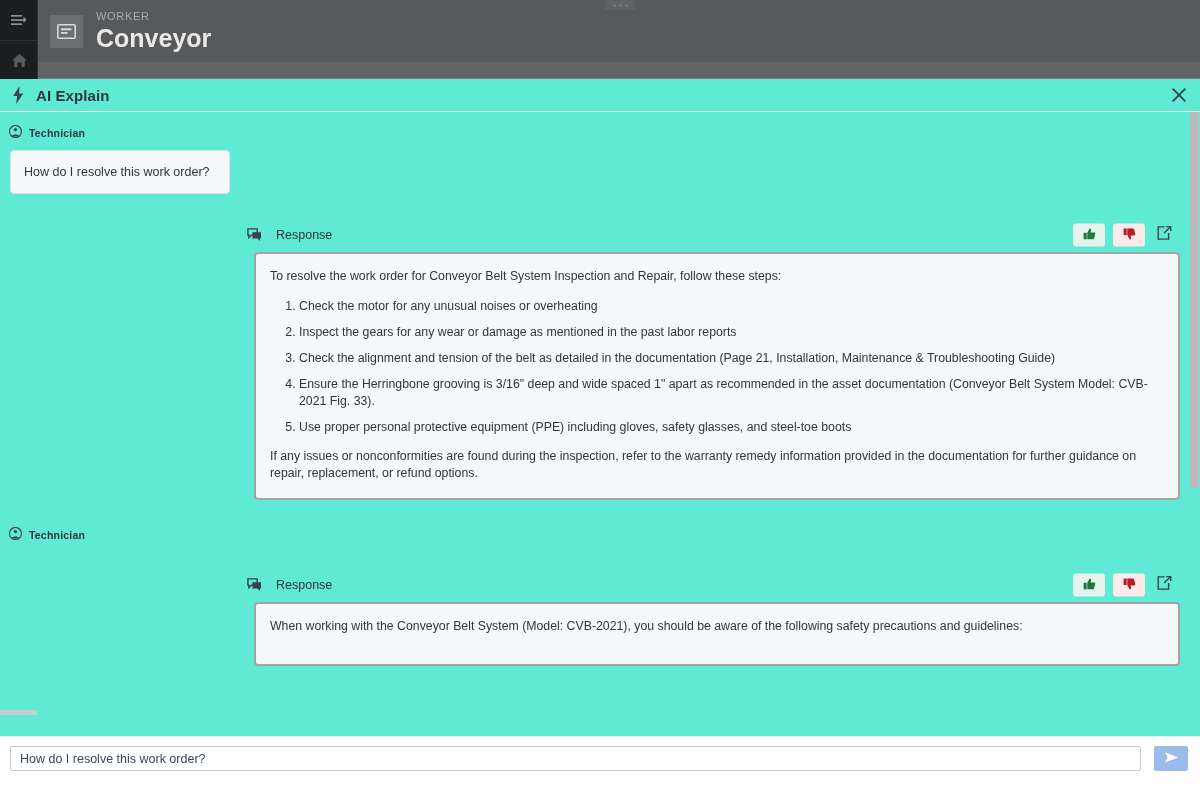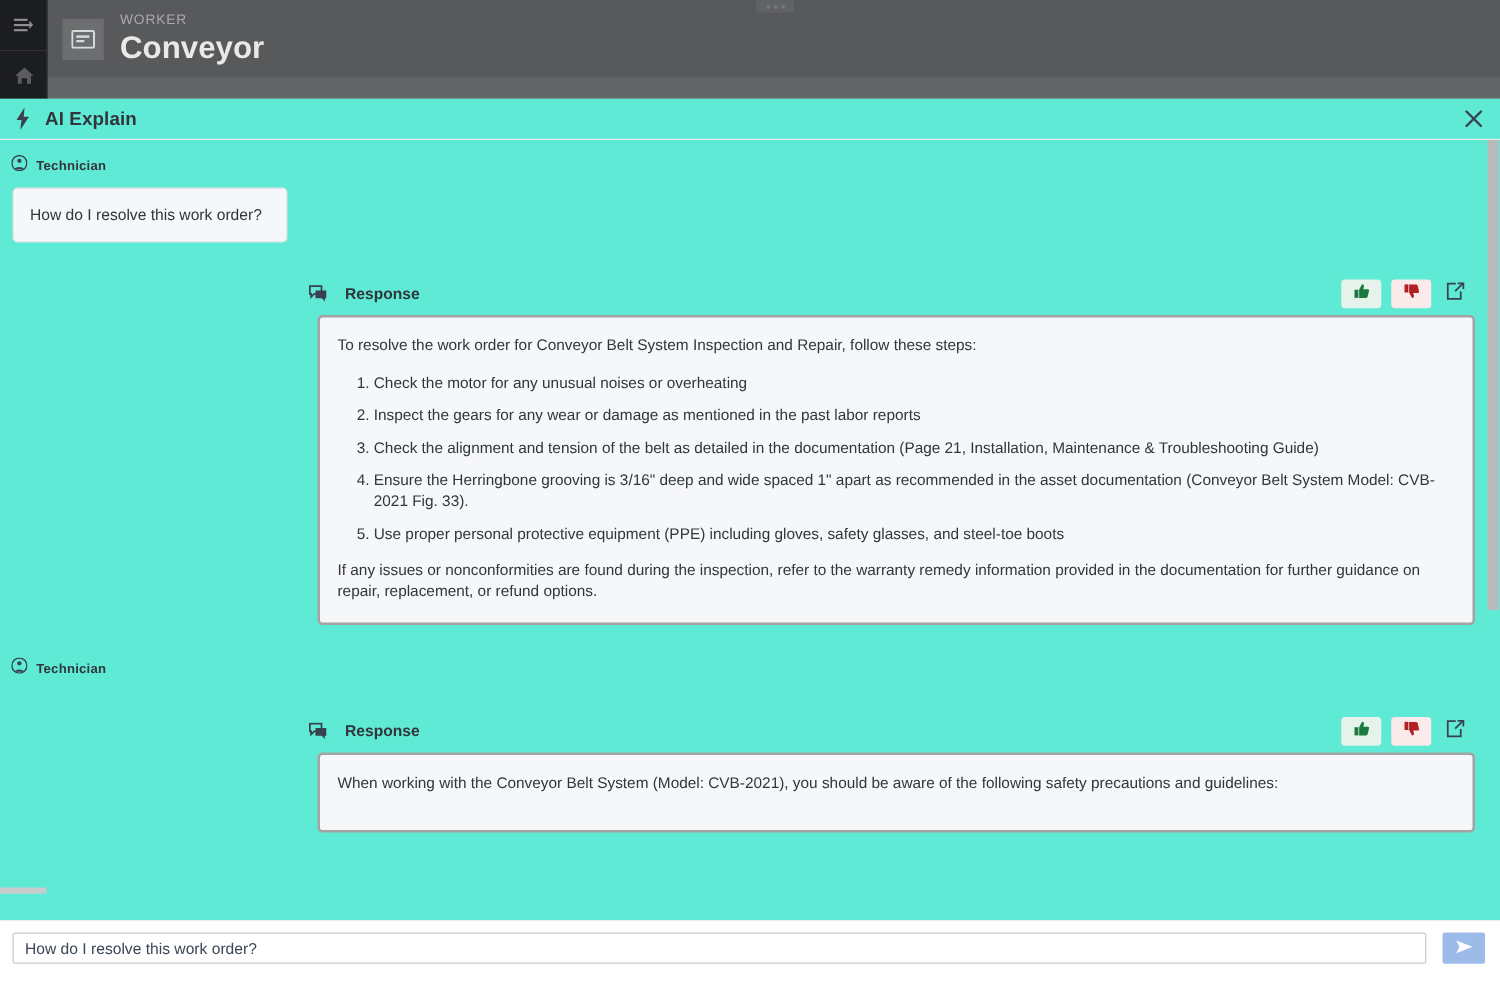--- a/index.html
+++ b/index.html
@@ -107,21 +107,21 @@
     margin-left: 10px; width: 220px;
     background: #f6f7f8; border: 1px solid #e1e3e5; border-radius: 4px;
     padding: 12px 13px; font-size: 12.5px; color: #32353c; line-height: 18px;
   }
 
   .resp-head {
     display: flex; align-items: center; margin: 34px 0 10px 247px;
     width: 941px; position: relative;
   }
   .resp-head .chat-ico { margin-right: 14px; display: flex; }
-  .resp-label { font-size: 12.5px; font-weight: bold; color: #32353c; }
+  .resp-label { font-size: 12.5px; font-weight: normal; color: #32353c; }
   .resp-actions {
     position: absolute; right: 13px; top: 50%; transform: translateY(-50%);
     display: flex; align-items: center; gap: 8px;
   }
   .act {
     width: 32px; height: 23px; border-radius: 3px;
     display: flex; align-items: center; justify-content: center; cursor: pointer;
   }
   .act.up { background: #e6f3ea; }
   .act.down { background: #fbeaea; }

